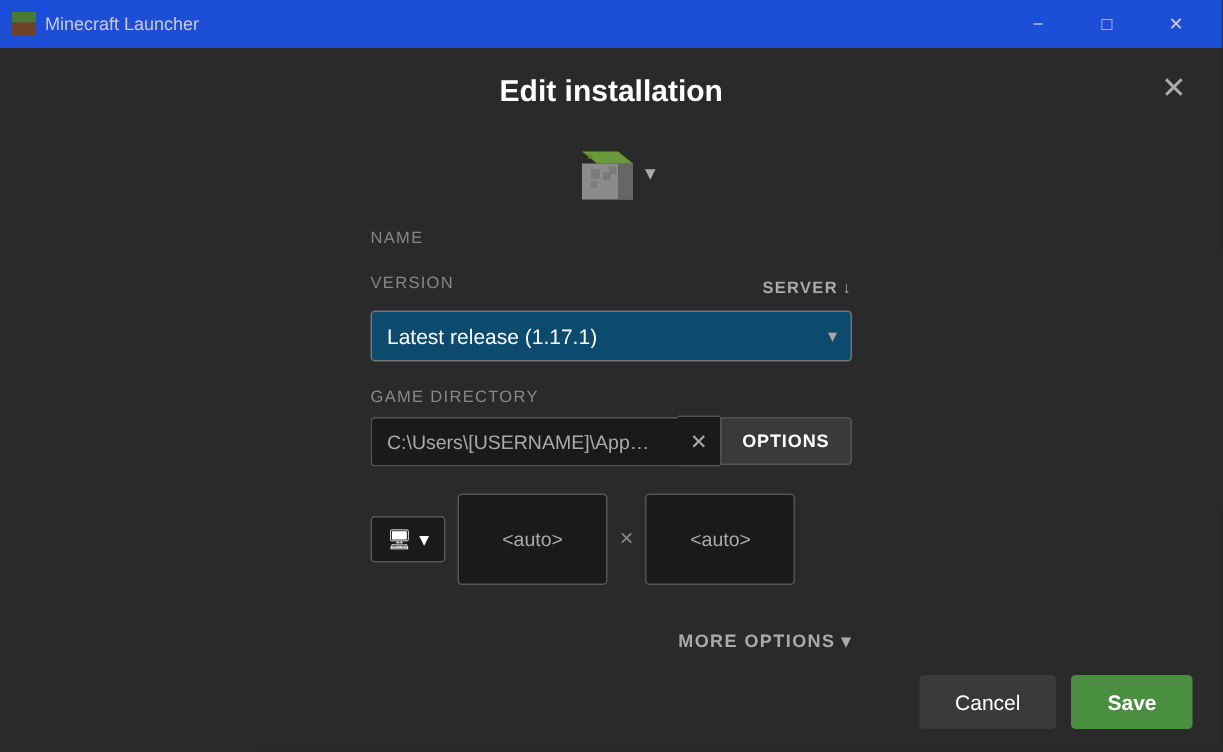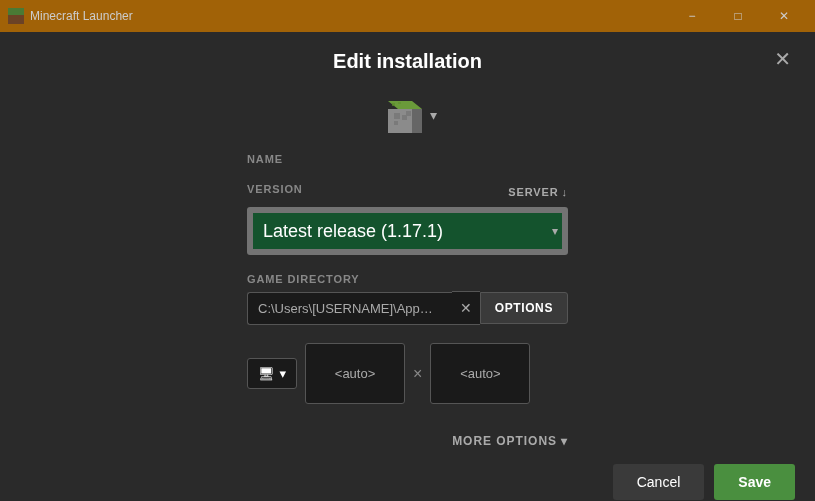--- a/index.html
+++ b/index.html
@@ -9,21 +9,21 @@
       background: #1e1e1e;
       font-family: 'Segoe UI', Arial, sans-serif;
       overflow: hidden;
       position: relative;
     }
 
     
     .title-bar {
       display: flex;
       align-items: center;
-      background: #a16207;
+      background: #1d4ed8;
       height: 32px;
       padding: 0 8px;
       user-select: none;
     }
     .title-bar-icon {
       width: 16px;
       height: 16px;
       margin-right: 6px;
     }
     .title-bar-title {
@@ -105,21 +105,21 @@
       padding: 0 247px;
       flex: 1;
     }
 
     .field-group {
       margin-bottom: 18px;
     }
     .field-label {
       color: #888888;
       font-size: 11px;
-      font-weight: 700;
+      font-weight: 400;
       letter-spacing: 0.08em;
       margin-bottom: 6px;
       text-transform: uppercase;
     }
     .text-input {
       width: 100%;
       background: #1a1a1a;
       border: 1px solid #555;
       border-radius: 3px;
       color: #ffffff;
@@ -145,25 +145,25 @@
       display: flex;
       align-items: center;
       gap: 3px;
     }
     .select-wrapper {
       position: relative;
       width: 100%;
     }
     .select-input {
       width: 100%;
-      background: #14532d;
-      border: 6px solid #737373;
-      border-radius: 3px;
-      color: #ffffff;
-      font-size: 18px;
+      background: #0c4a6e;
+      border: 1px solid #737373;
+      border-radius: 3px;
+      color: #ffffff;
+      font-size: 14px;
       padding: 8px 32px 8px 10px;
       outline: none;
       appearance: none;
       cursor: pointer;
     }
     .select-chevron {
       position: absolute;
       right: 10px;
       top: 50%;
       transform: translateY(-50%);

